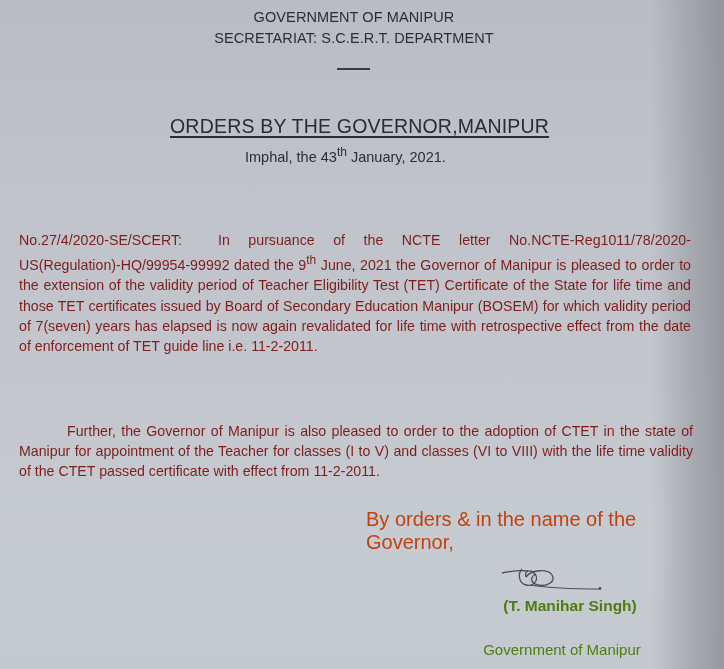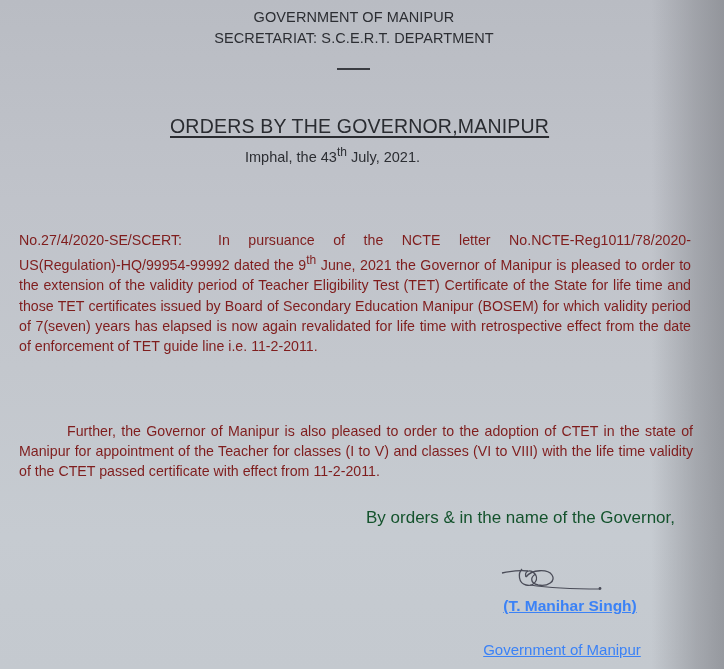--- a/index.html
+++ b/index.html
@@ -78,37 +78,36 @@
       width: 48px;
     }
     .ref-gap {
       display: inline-block;
       width: 36px;
     }
     .closing {
       position: absolute;
       top: 508px;
       left: 366px;
-      font-size: 17px;
-      color: #14532d;
+      font-size: 20px;
+      color: #c2410c;
     }
     .signature {
       position: absolute;
       top: 565px;
       left: 500px;
       width: 110px;
       height: 30px;
     }
     .sig-block {
       position: absolute;
       left: 466px;
       width: 200px;
       text-align: center;
-      color: #3b82f6;
-      text-decoration: underline;
+      color: #4d7c0f;
     }
     #signer-name {
       top: 597px;
       font-weight: bold;
       font-size: 15.5px;
       left: 470px;
     }
     #signer-designation {
       top: 619px;
       font-size: 15px;
@@ -124,21 +123,21 @@
 <body>
 
 <div class="paper">
 
   <div class="header-line" id="gov-title">GOVERNMENT OF MANIPUR</div>
   <div class="header-line" id="dept-title">SECRETARIAT: S.C.E.R.T. DEPARTMENT</div>
   <div class="dash"></div>
 
   <div class="orders-title">ORDERS BY THE GOVERNOR,MANIPUR</div>
 
-  <div class="date-line"><span>Imphal, the 43</span><sup>th</sup><span> July, 2021.</span></div>
+  <div class="date-line"><span>Imphal, the 43</span><sup>th</sup><span> January, 2021.</span></div>
 
   <div class="para" id="para1"><span>No.27/4/2020-SE/SCERT:</span><span class="ref-gap"></span><span>In pursuance of the NCTE letter No.NCTE-Reg1011/78/2020-US(Regulation)-HQ/99954-99992 dated the 9</span><sup>th</sup><span> June, 2021 the Governor of Manipur is pleased to order to the extension of the validity period of Teacher Eligibility Test (TET) Certificate of the State for life time and those TET certificates issued by Board of Secondary Education Manipur (BOSEM) for which validity period of 7(seven) years has elapsed is now again revalidated for life time with retrospective effect from the date of enforcement of TET guide line i.e. 11-2-2011.</span></div>
 
   <div class="para" id="para2"><span class="indent"></span><span>Further, the Governor of Manipur is also pleased to order to the adoption of CTET in the state of Manipur for appointment of the Teacher for classes (I to V) and classes (VI to VIII) with the life time validity of the CTET passed certificate with effect from 11-2-2011.</span></div>
 
   <div class="closing">By orders &amp; in the name of the Governor,</div>
 
   <svg class="signature" viewBox="0 0 110 30">
     <path d="M2 8 C 12 6, 20 5, 28 6" stroke="#4a4c58" stroke-width="1.3" fill="none"></path>
     <path d="M22 4 C 18 8, 18 18, 26 20 C 34 22, 40 14, 34 8 C 30 4, 24 6, 26 12" stroke="#4a4c58" stroke-width="1.3" fill="none"></path>

